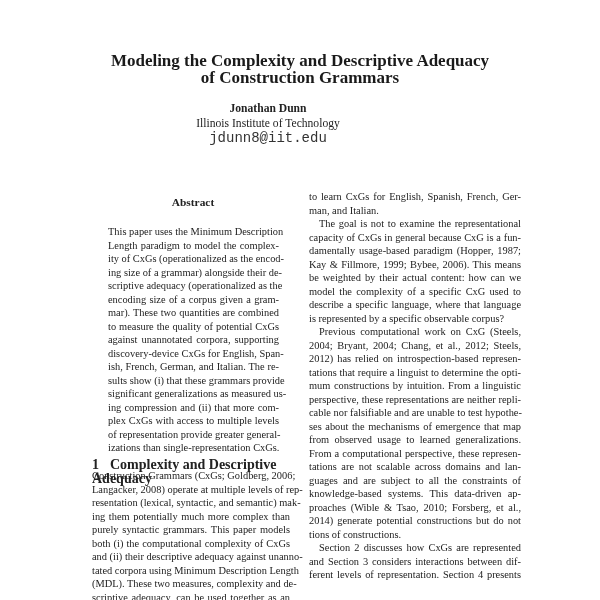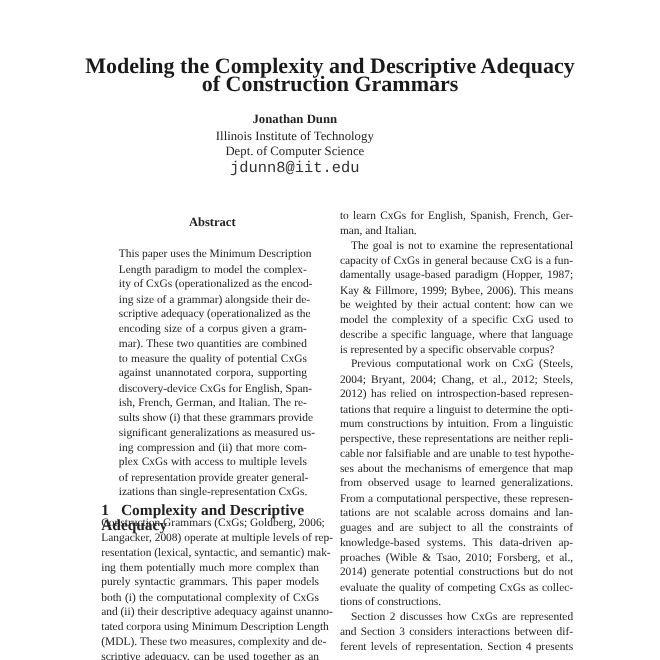--- a/index.html
+++ b/index.html
@@ -1,20 +1,20 @@
 <!DOCTYPE html>
 <html><head>
   <meta charset="utf-8">
   <style>
     html, body { margin: 0; padding: 0; background: #ffffff; }
     body { width: 600px; height: 600px; overflow: hidden; position: relative;
       font-family: "Liberation Serif", serif; color: #222; }
     .page { position: absolute; left: 0; top: 0; width: 600px; height: 600px; }
     .title { position: absolute; left: 0; width: 600px; top: 52px; text-align: center;
-      font-weight: bold; font-size: 20px; line-height: 17px; color: #1a1a1a; }
+      font-weight: bold; font-size: 17px; line-height: 17px; color: #1a1a1a; }
     .author-block { position: absolute; left: 0; width: 536px; top: 102px; text-align: center;
       font-size: 11.6px; line-height: 14.5px; }
     .author-name { font-weight: bold; }
     .email { font-family: "Liberation Mono", monospace; font-size: 14px; color: #333; }
     .abstract-heading { position: absolute; left: 108px; width: 170px; top: 196px;
       text-align: center; font-weight: bold; font-size: 11.4px; }
     .abstract-body { position: absolute; left: 108px; width: 171px; top: 225px;
       font-size: 10.4px; line-height: 13.5px; text-align: justify; }
     .col1 { position: absolute; left: 92px; width: 198px; }
     .col2 { position: absolute; left: 309px; width: 212px; top: 190px; }
@@ -31,21 +31,20 @@
 <div class="page">
 
   <div class="title">
     <div>Modeling the Complexity and Descriptive Adequacy</div>
     <div>of Construction Grammars</div>
   </div>
 
   <div class="author-block">
     <div class="author-name">Jonathan Dunn</div>
     <div>Illinois Institute of Technology</div>
-    <div>Dept. of Computer Science</div>
     <div class="email">jdunn8@iit.edu</div>
   </div>
 
   <div class="abstract-heading">Abstract</div>
   <div class="abstract-body para" id="abstract-body">
       <span class="line">This paper uses the Minimum Description</span>
       <span class="line">Length paradigm to model the complex-</span>
       <span class="line">ity of CxGs (operationalized as the encod-</span>
       <span class="line">ing size of a grammar) alongside their de-</span>
       <span class="line">scriptive adequacy (operationalized as the</span>
@@ -103,21 +102,20 @@
         <span class="line">perspective, these representations are neither repli-</span>
         <span class="line">cable nor falsifiable and are unable to test hypothe-</span>
         <span class="line">ses about the mechanisms of emergence that map</span>
         <span class="line">from observed usage to learned generalizations.</span>
         <span class="line">From a computational perspective, these represen-</span>
         <span class="line">tations are not scalable across domains and lan-</span>
         <span class="line">guages and are subject to all the constraints of</span>
         <span class="line">knowledge-based systems.  This data-driven ap-</span>
         <span class="line">proaches (Wible &amp; Tsao, 2010; Forsberg, et al.,</span>
         <span class="line">2014) generate potential constructions but do not</span>
-        <span class="line">evaluate the quality of competing CxGs as collec-</span>
         <span class="line last">tions of constructions.</span>
       </div>
       <div class="para">
         <span class="line" style="text-indent: 10px;">Section 2 discusses how CxGs are represented</span>
         <span class="line">and Section 3 considers interactions between dif-</span>
         <span class="line">ferent levels of representation. Section 4 presents</span>
       </div>
     </div>
 
 </div>

